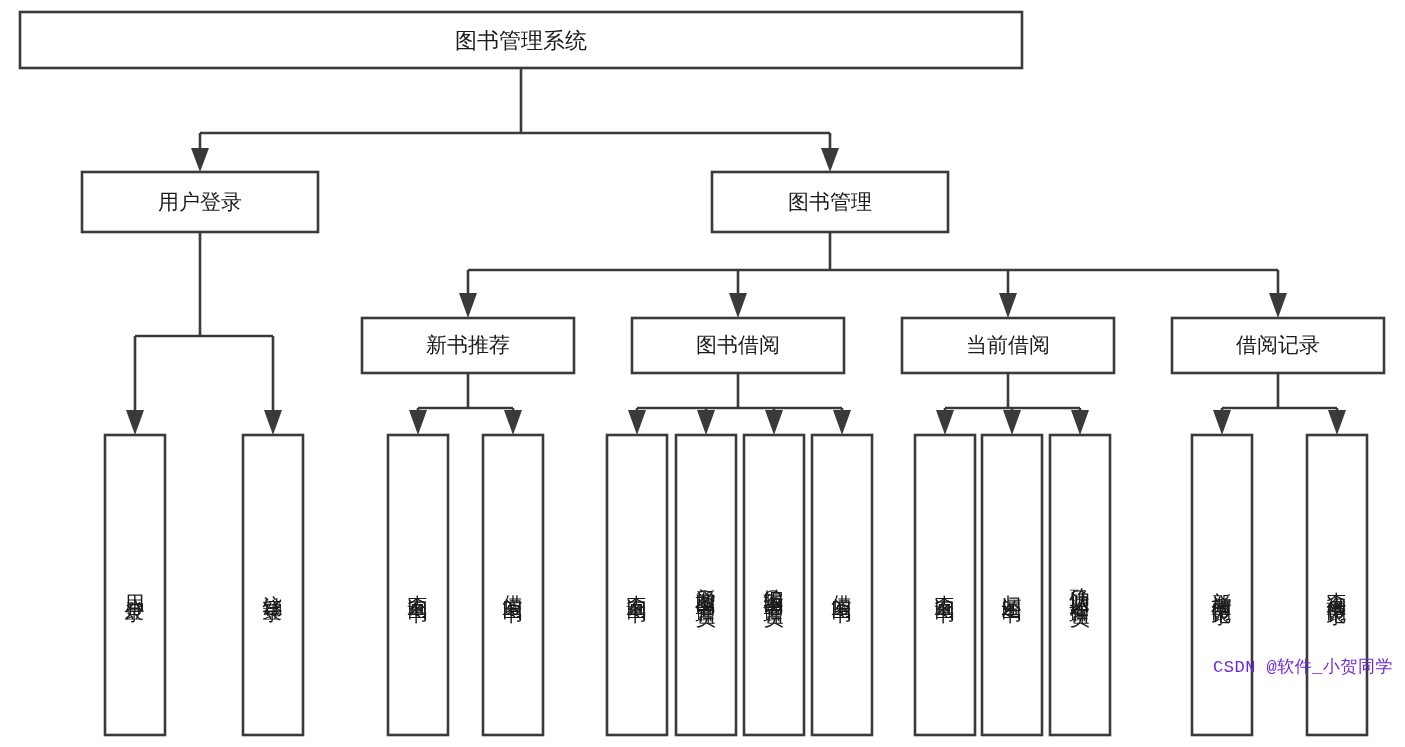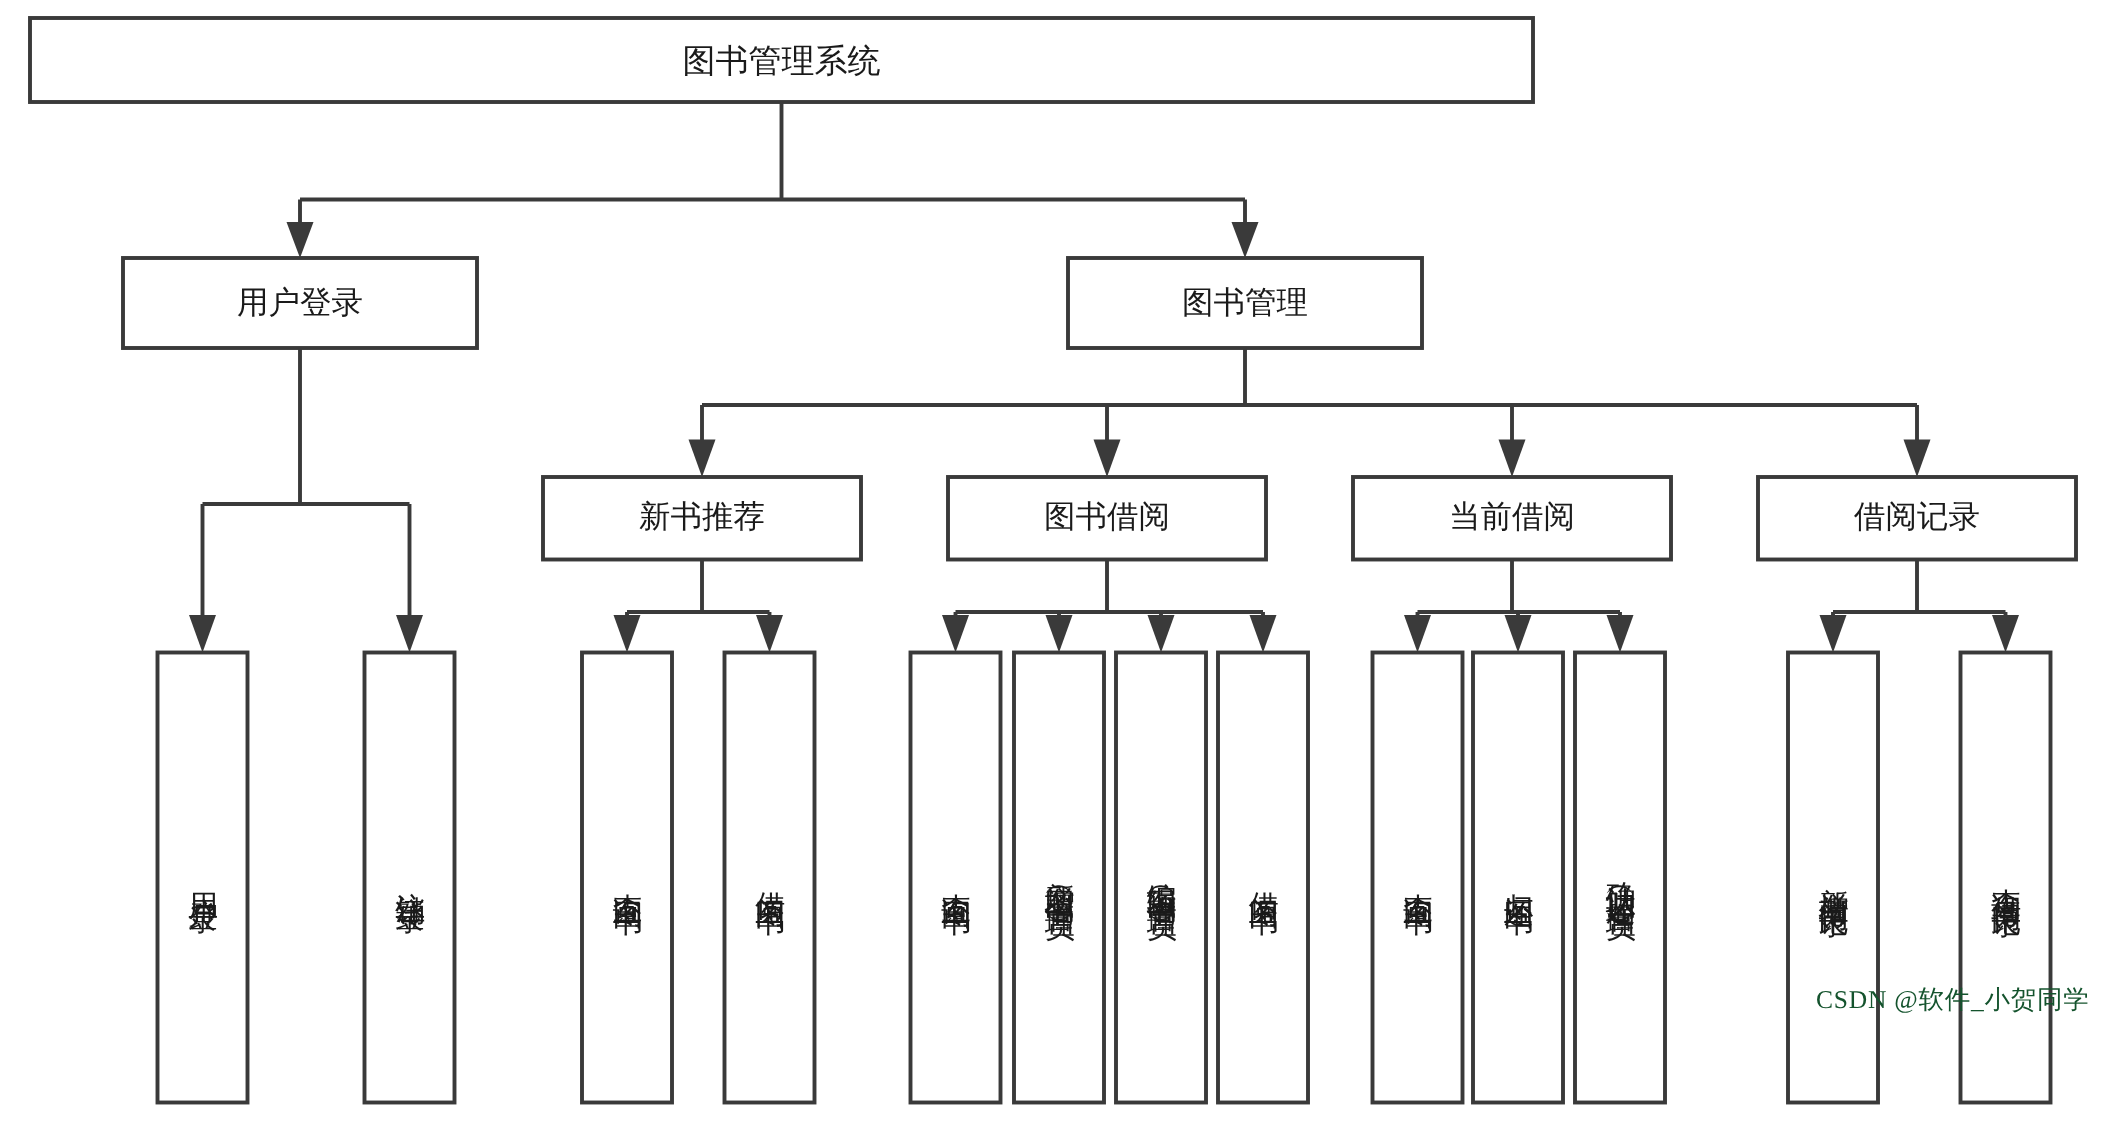--- a/index.html
+++ b/index.html
@@ -78,23 +78,23 @@
     line-height: 1.30;
     color: #1a1a1a;
     letter-spacing: 3px;
     white-space: nowrap;
     text-align: center;
   }
   .watermark {
     position: absolute;
     right: 12px;
     bottom: 4px;
-    font-family: Liberation Serif, serif;
+    font-family: Liberation Mono, monospace;
     font-size: 17px;
-    color: #14532d;
+    color: #6d28d9;
     white-space: nowrap;
     letter-spacing: 0.5px;
   }
 </style>
 </head>
 <body>
 
 <div id="diagram-root">
 
   <svg id="flow-svg" viewBox="0 0 1405 747">

